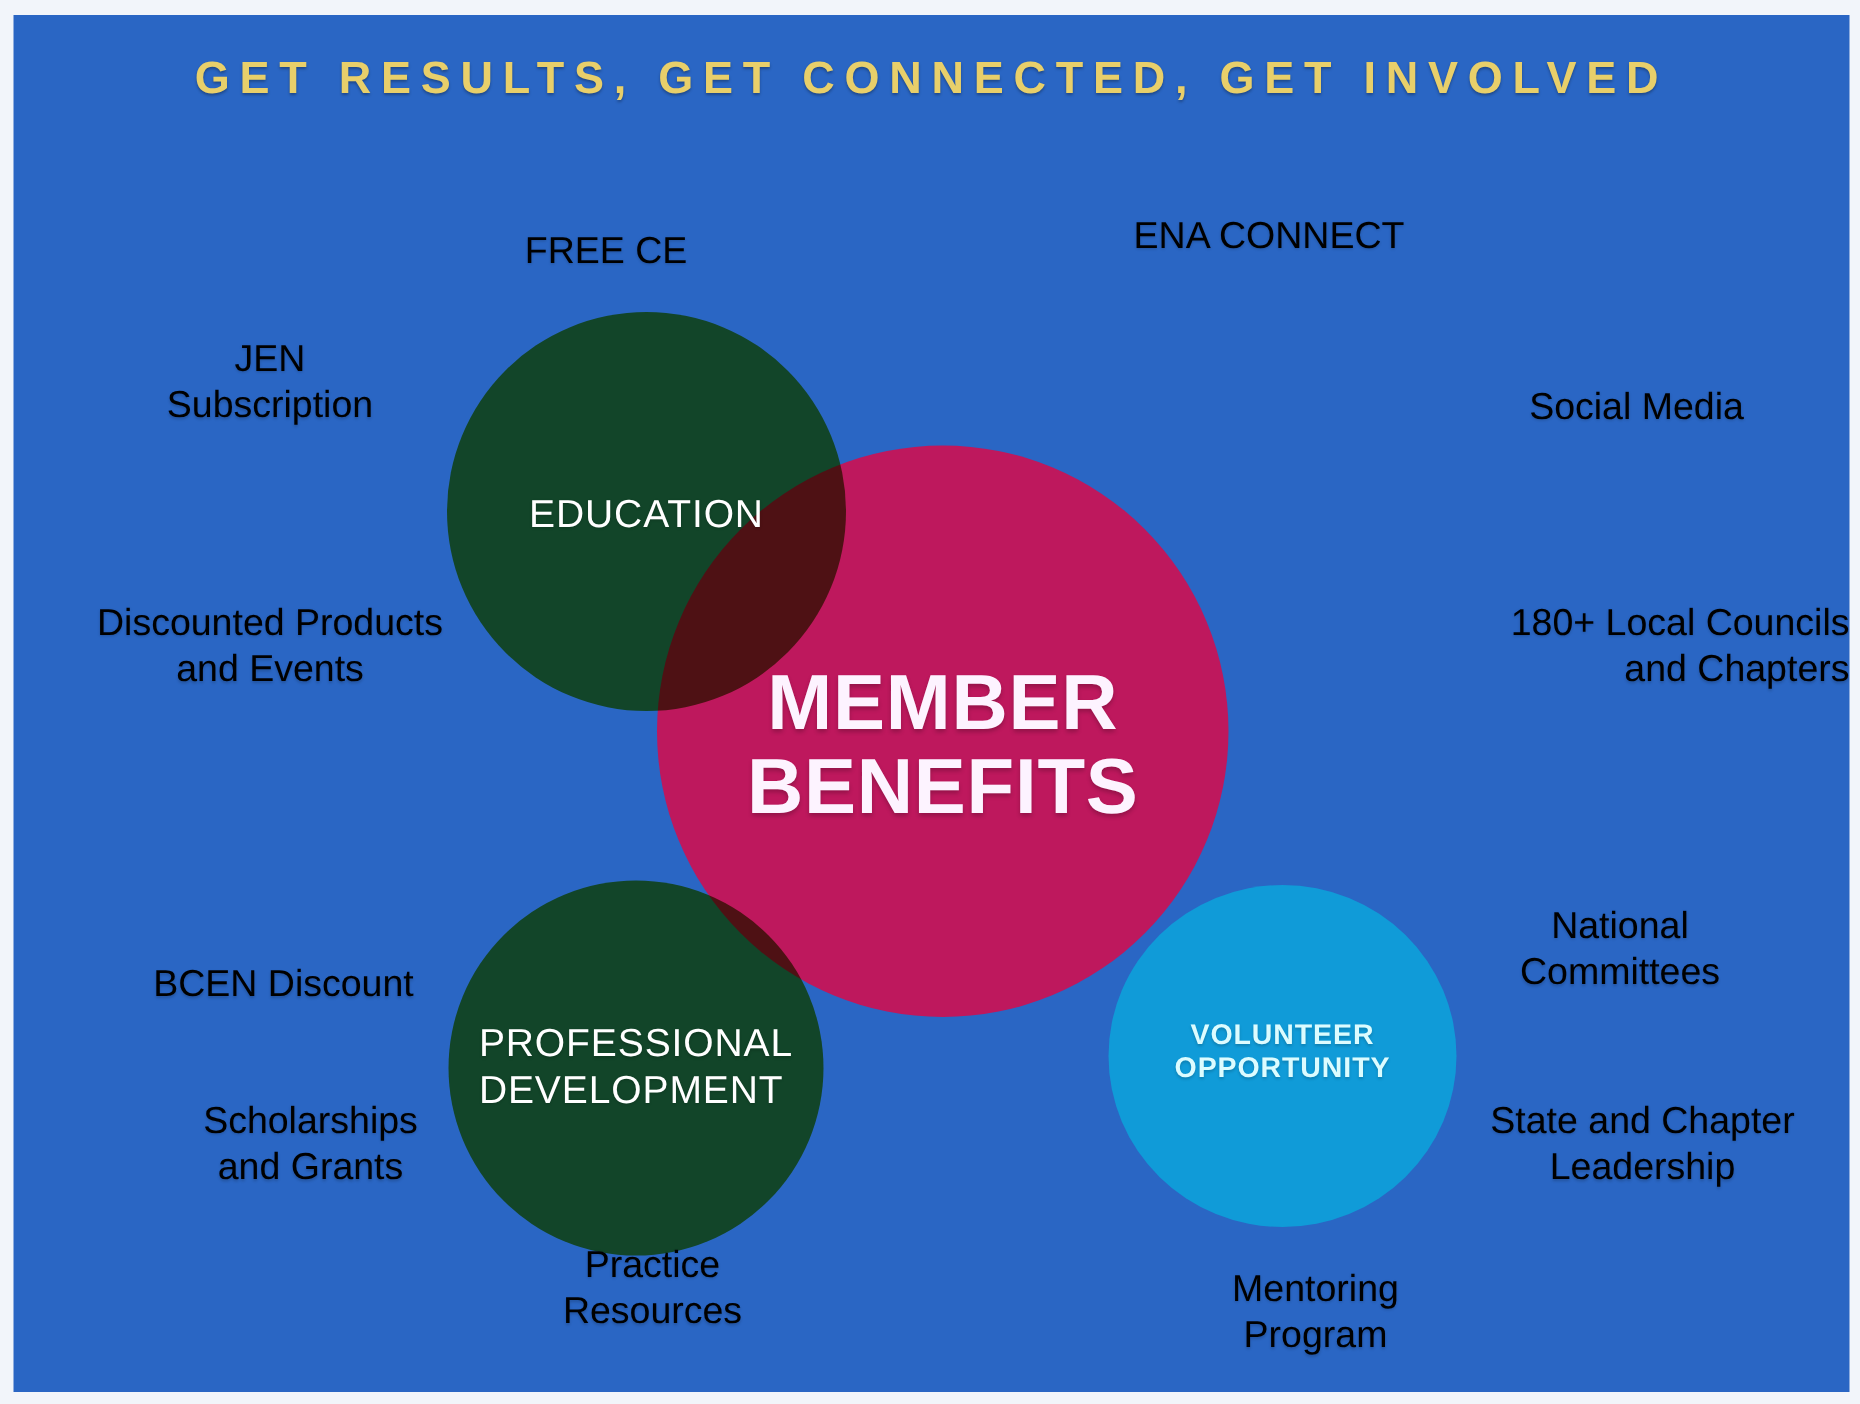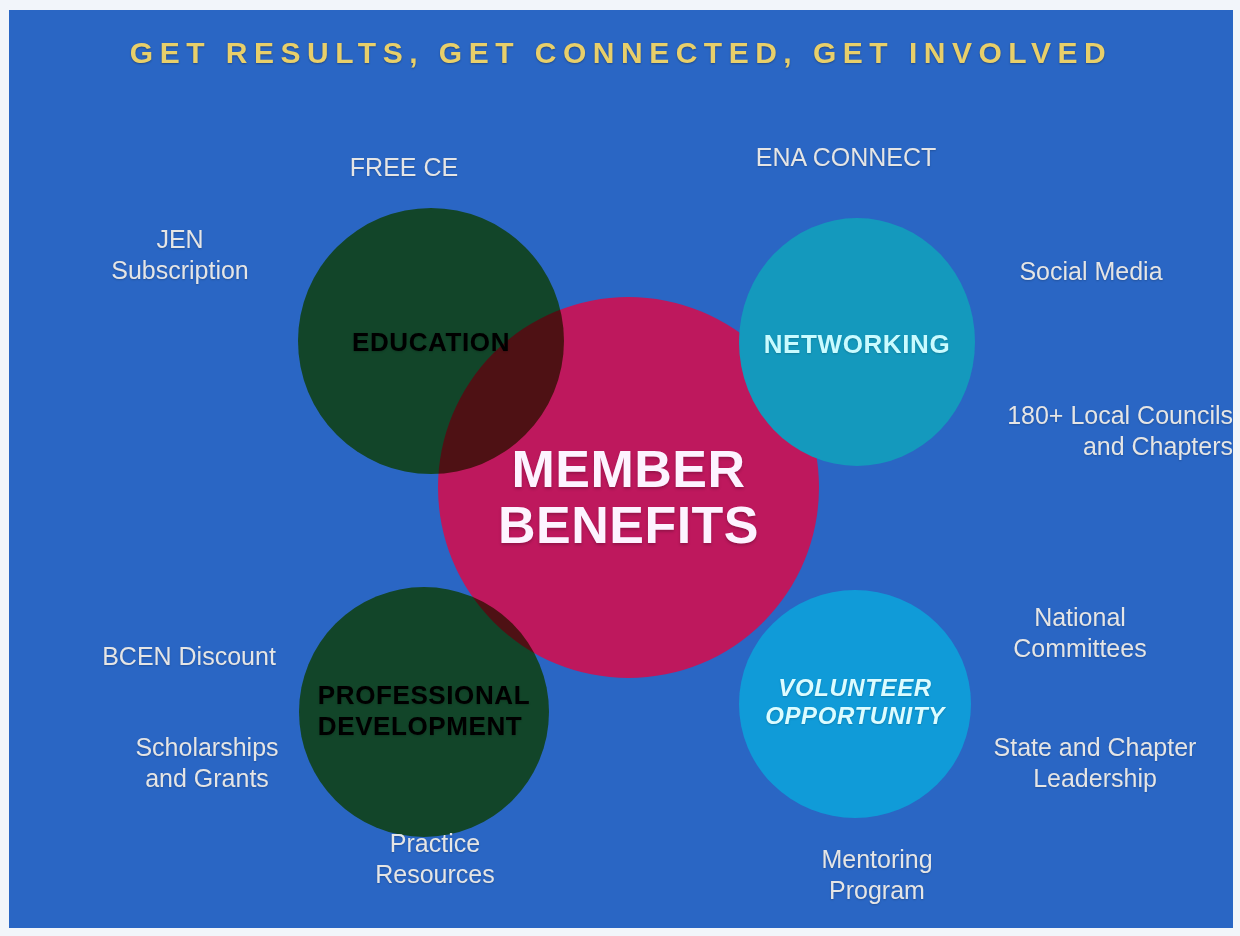--- a/index.html
+++ b/index.html
@@ -95,23 +95,23 @@
   #c-profdev-txt {
     position:absolute;
     left:290px; top:577px;
     width:250px; height:250px;
     display:flex; align-items:center; justify-content:center;
     z-index:6;
     transform:translateY(-1px);
   }
 
   .green-label {
-    color:#000000;
+    color:#ffffff;
     font-size:26px;
-    font-weight:bold;
+    font-weight:normal;
     line-height:1.18;
     letter-spacing:.6px;
     text-shadow:0 1px 2px rgba(0,0,0,.18);
   }
 
   
   #c-networking {
     left:730px; top:208px;
     width:236px; height:248px;
     background:#1499bd;
@@ -127,32 +127,31 @@
 
   
   #c-volunteer {
     left:730px; top:580px;
     width:232px; height:228px;
     background:#109bd8;
     z-index:4;
   }
   #c-volunteer .cyan-label {
     color:#dcfcff;
-    font-size:24px;
+    font-size:19px;
     line-height:1.18;
     letter-spacing:.6px;
     text-shadow:0 1px 2px rgba(0,0,0,.18);
     transform:translateY(-2px);
-    font-style:italic;
   }
 
   
   .cap {
     position:absolute;
-    color:#e5e5e5;
+    color:#000000;
     font-size:25px;
     line-height:1.24;
     text-align:center;
     text-shadow:0 1px 2px rgba(0,0,0,.20);
     white-space:pre-line;
     z-index:7;
   }
 
   #cap-free-ce        { left:286px; top:142px; width:218px; }
   #cap-ena-connect    { left:723px; top:132px; width:228px; }
@@ -178,23 +177,20 @@
     <div id="circles">
 
       <div class="circ" id="c-hub">
         <span class="hub-label">MEMBER
 BENEFITS</span>
       </div>
 
       <div class="circ" id="c-education"></div>
       <div class="circ" id="c-profdev"></div>
 
-      <div class="circ" id="c-networking">
-        <span class="teal-label">NETWORKING</span>
-      </div>
 
       <div class="circ" id="c-volunteer">
         <span class="cyan-label" style="white-space:pre-line">VOLUNTEER
 OPPORTUNITY</span>
       </div>
 
       <div id="c-education-txt">
         <span class="green-label">EDUCATION</span>
       </div>
 
@@ -202,20 +198,22 @@
         <span class="green-label" style="white-space:pre-line">PROFESSIONAL
 DEVELOPMENT</span>
       </div>
     </div>
 
     <div class="cap" id="cap-free-ce">FREE CE</div>
     <div class="cap" id="cap-ena-connect">ENA CONNECT</div>
     <div class="cap" id="cap-jen">JEN
 Subscription</div>
     <div class="cap" id="cap-social-media">Social Media</div>
+    <div class="cap" id="cap-discounted">Discounted Products
+and Events</div>
     <div class="cap" id="cap-councils">180+ Local Councils
 and  Chapters</div>
     <div class="cap" id="cap-bcen">BCEN Discount</div>
     <div class="cap" id="cap-scholarships">Scholarships
 and Grants</div>
     <div class="cap" id="cap-national">National
 Committees</div>
     <div class="cap" id="cap-state-chapter">State and Chapter
 Leadership</div>
     <div class="cap" id="cap-practice">Practice

